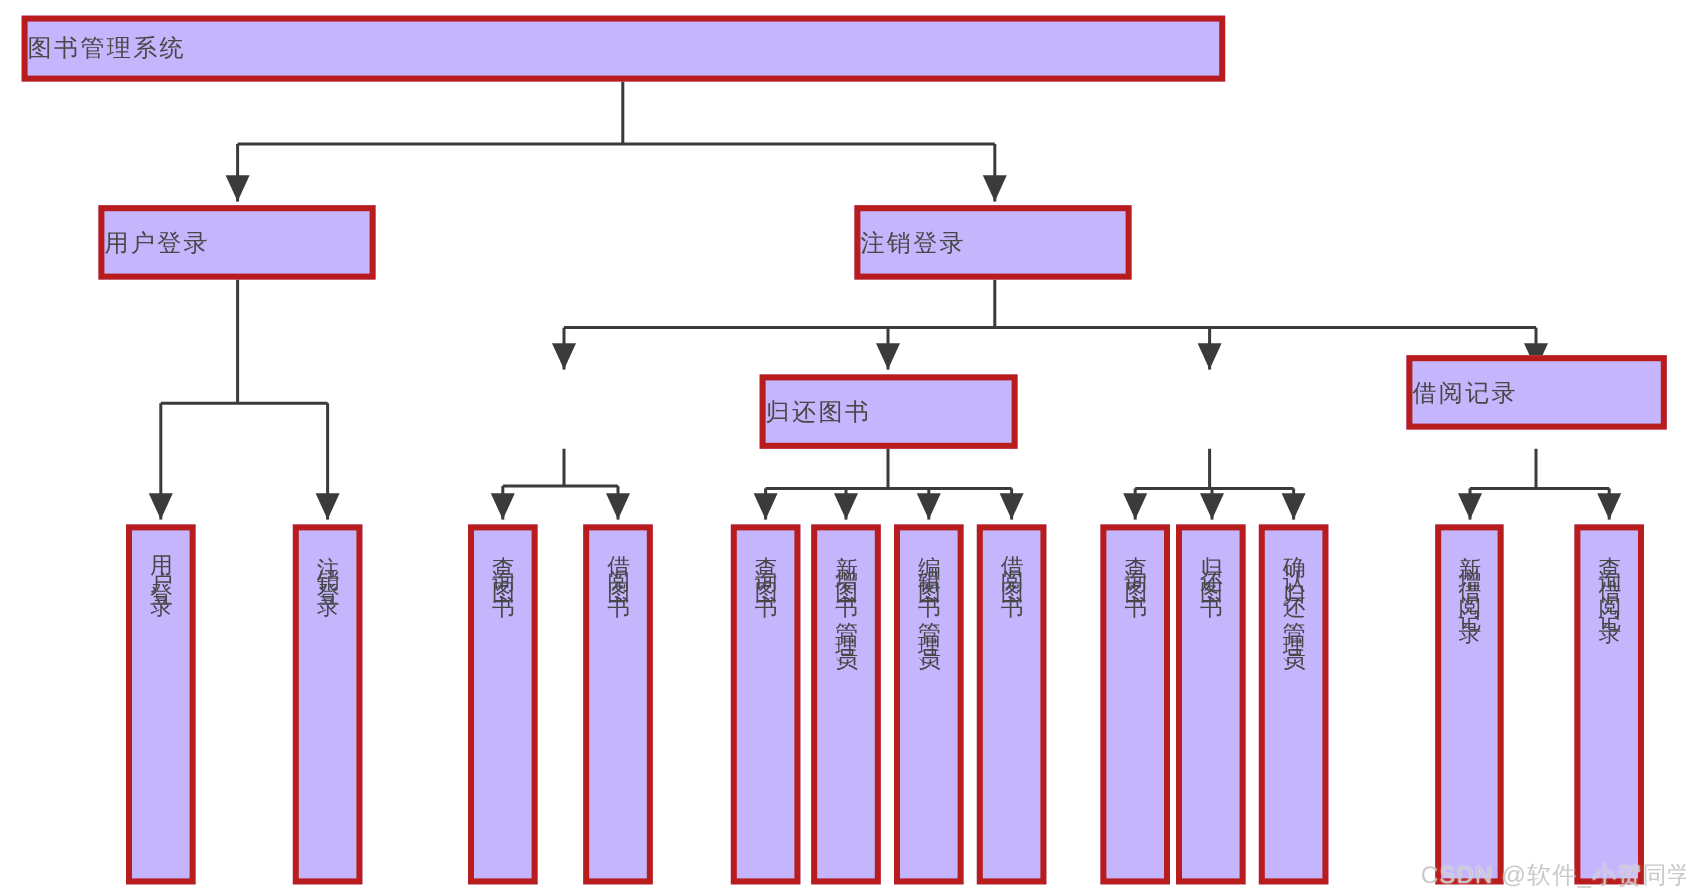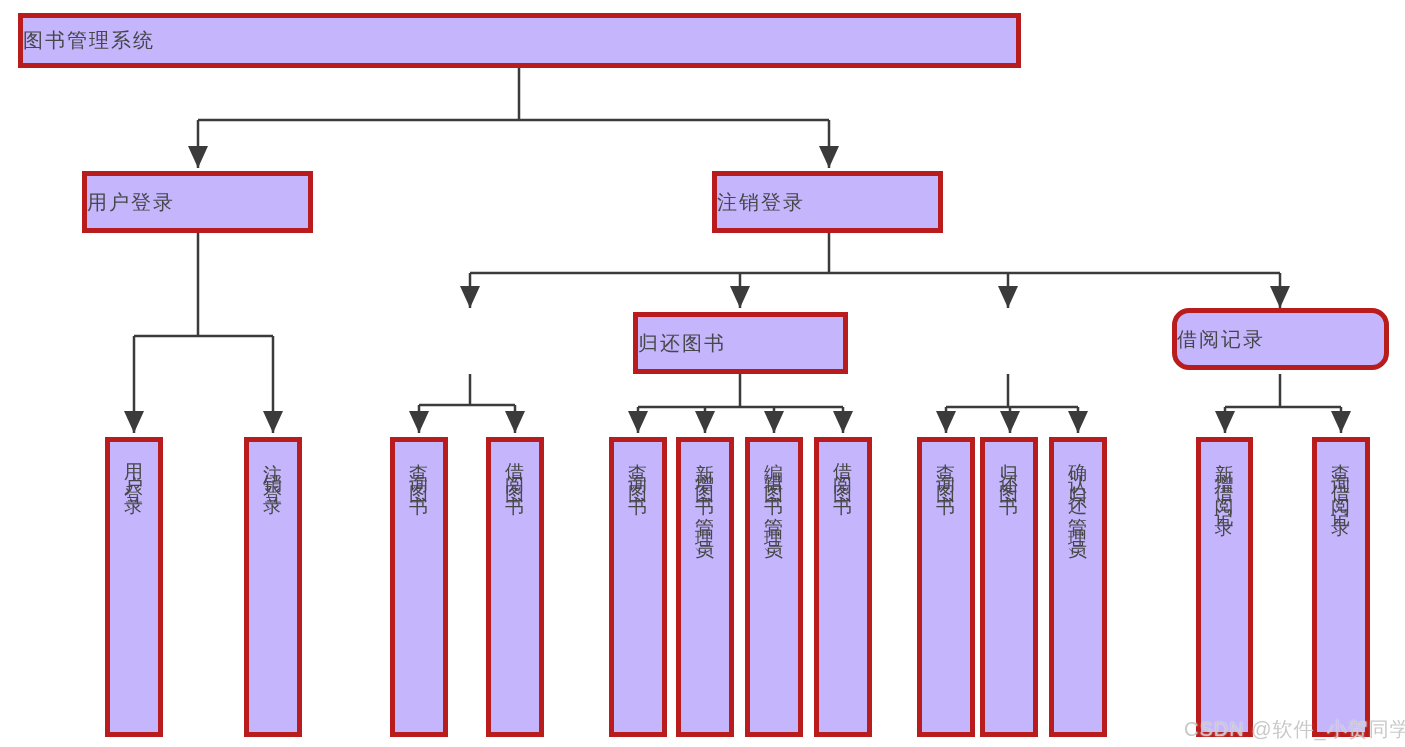--- a/index.html
+++ b/index.html
@@ -75,21 +75,21 @@
   <div class="node h" style="left:82px;top:171px;width:231px;height:62px;">
     <span class="lbl">用户登录</span>
   </div>
   <div class="node h" style="left:712px;top:171px;width:231px;height:62px;">
     <span class="lbl">注销登录</span>
   </div>
 
   <div class="node h" style="left:633px;top:312px;width:215px;height:62px;">
     <span class="lbl">归还图书</span>
   </div>
-  <div class="node h" style="left:1172px;top:308px;width:217px;height:62px;border-radius:17px;">
+  <div class="node h" style="left:1172px;top:296px;width:217px;height:62px;">
     <span class="lbl">借阅记录</span>
   </div>
 
   <div class="node v" style="left:105px;top:437px;width:58px;height:300px;">
     <span>用户登录</span>
   </div>
   <div class="node v" style="left:244px;top:437px;width:58px;height:300px;">
     <span>注销登录</span>
   </div>
 

